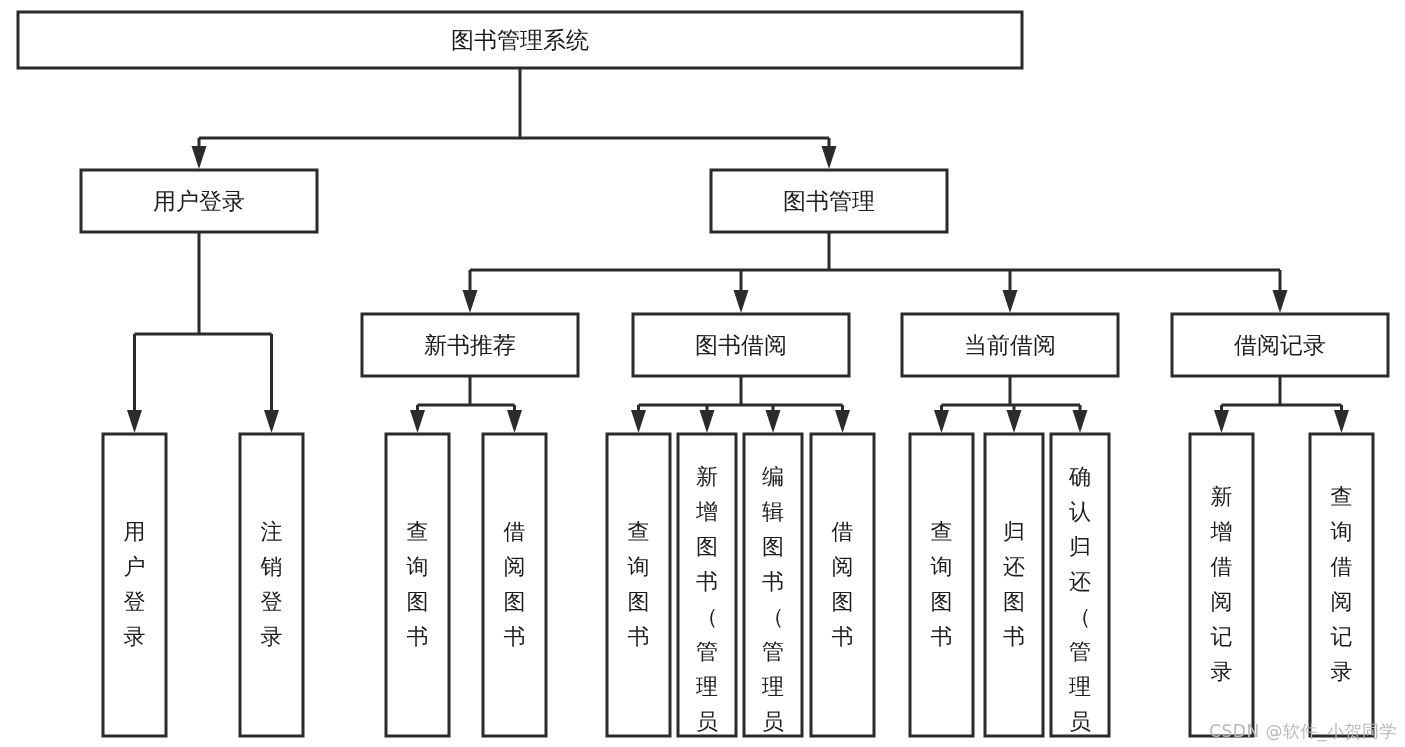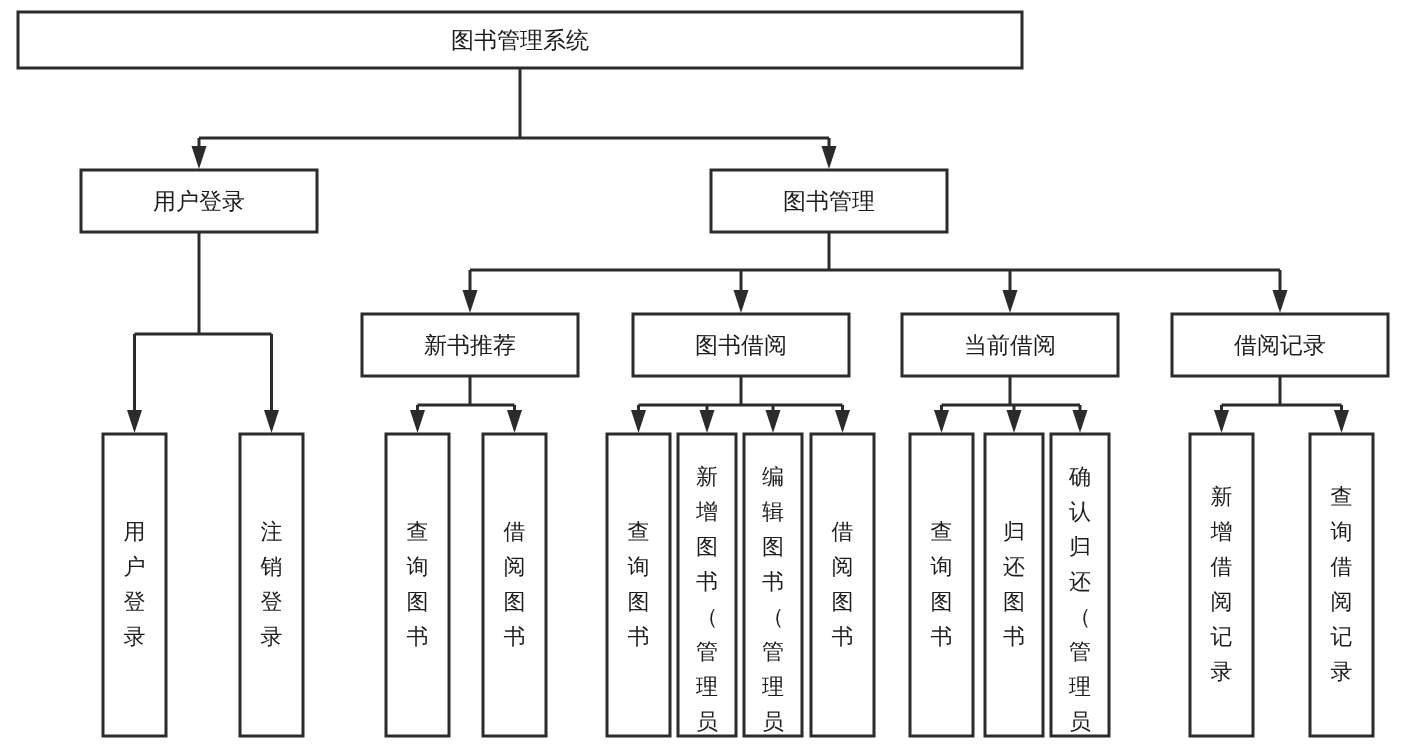--- a/index.html
+++ b/index.html
@@ -204,13 +204,14 @@
         <g>
           <rect x="1190" y="434" width="63" height="302" class="node-rect leaf"></rect>
           <text x="1221.5" class="node-label vertical"><tspan x="1221.5" y="498">新</tspan><tspan x="1221.5" y="533">增</tspan><tspan x="1221.5" y="568">借</tspan><tspan x="1221.5" y="603">阅</tspan><tspan x="1221.5" y="638">记</tspan><tspan x="1221.5" y="673">录</tspan></text>
         </g>
         <g>
           <rect x="1310" y="434" width="63" height="302" class="node-rect leaf"></rect>
           <text x="1341.5" class="node-label vertical"><tspan x="1341.5" y="498">查</tspan><tspan x="1341.5" y="533">询</tspan><tspan x="1341.5" y="568">借</tspan><tspan x="1341.5" y="603">阅</tspan><tspan x="1341.5" y="638">记</tspan><tspan x="1341.5" y="673">录</tspan></text>
         </g>
       </g>
   </svg>
+  <div class="watermark">CSDN @软件_小贺同学</div>
 </div>
 
 </body></html>

